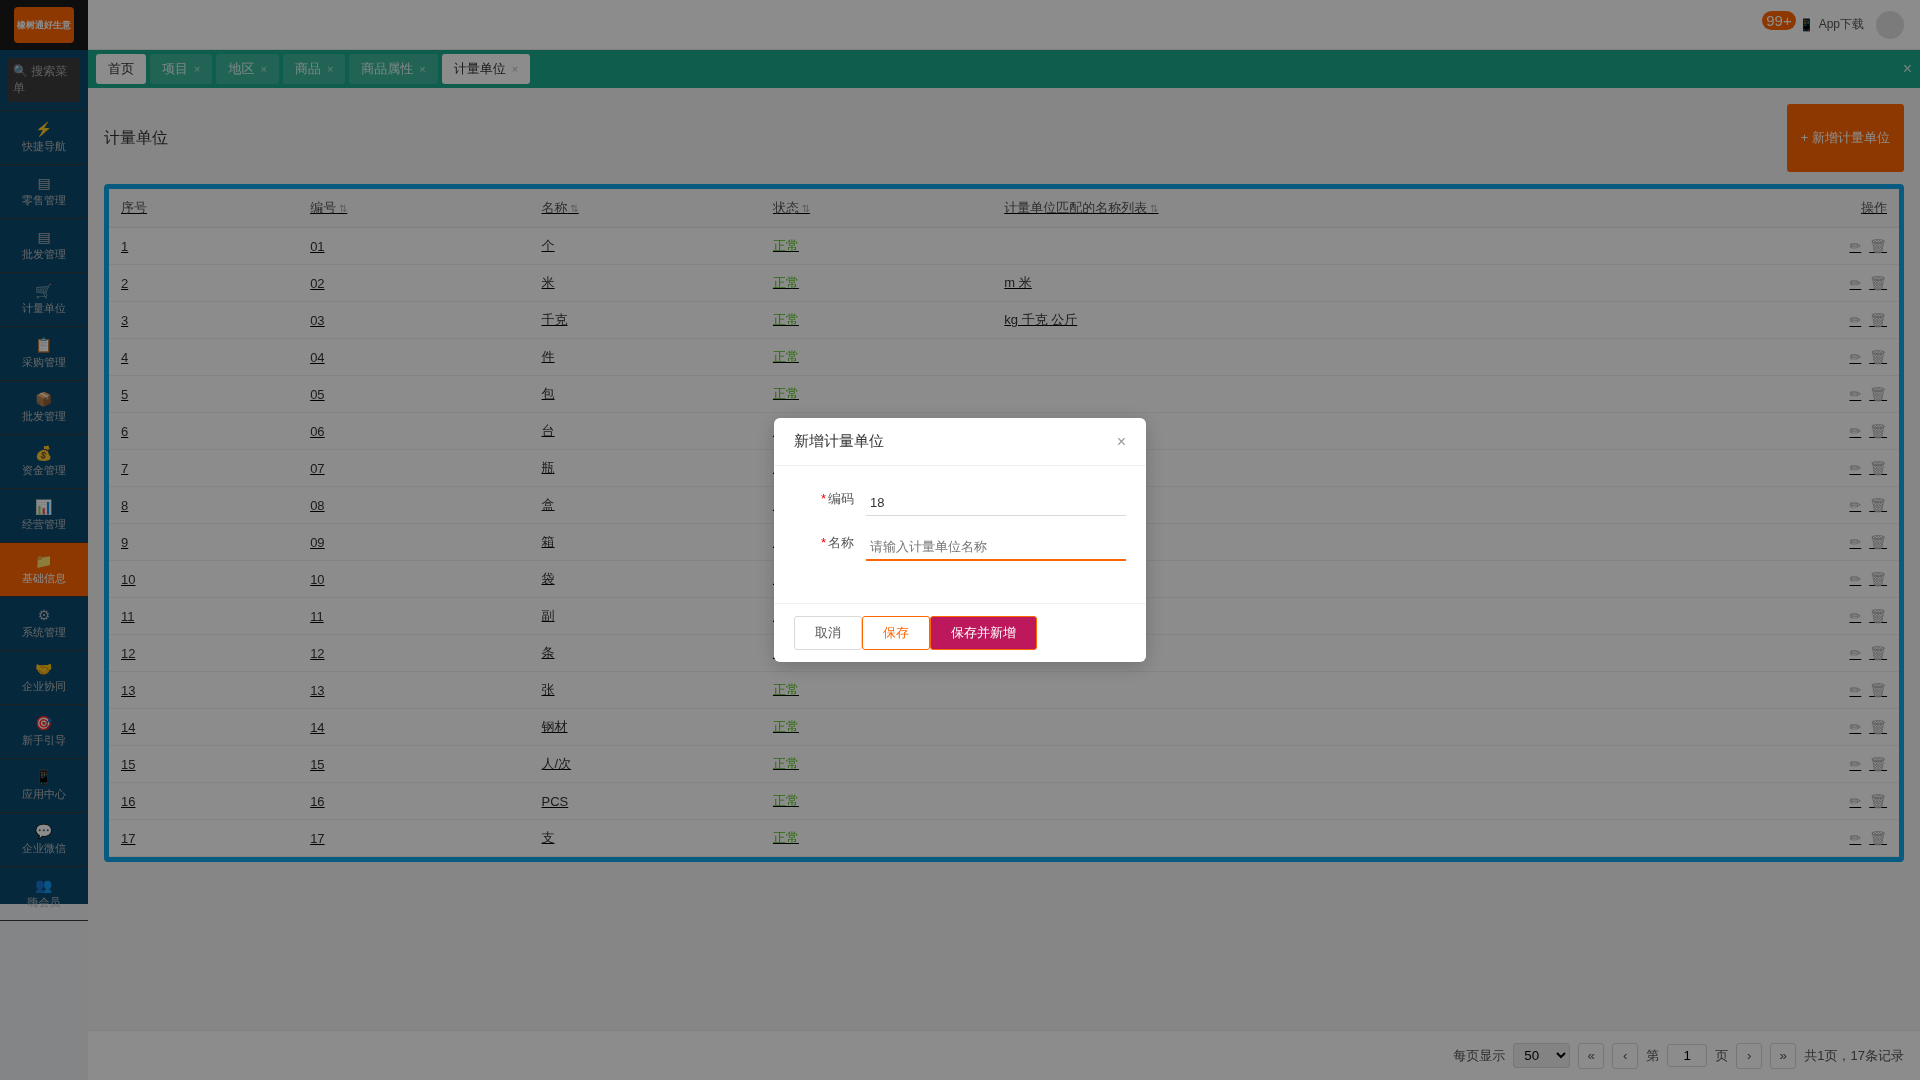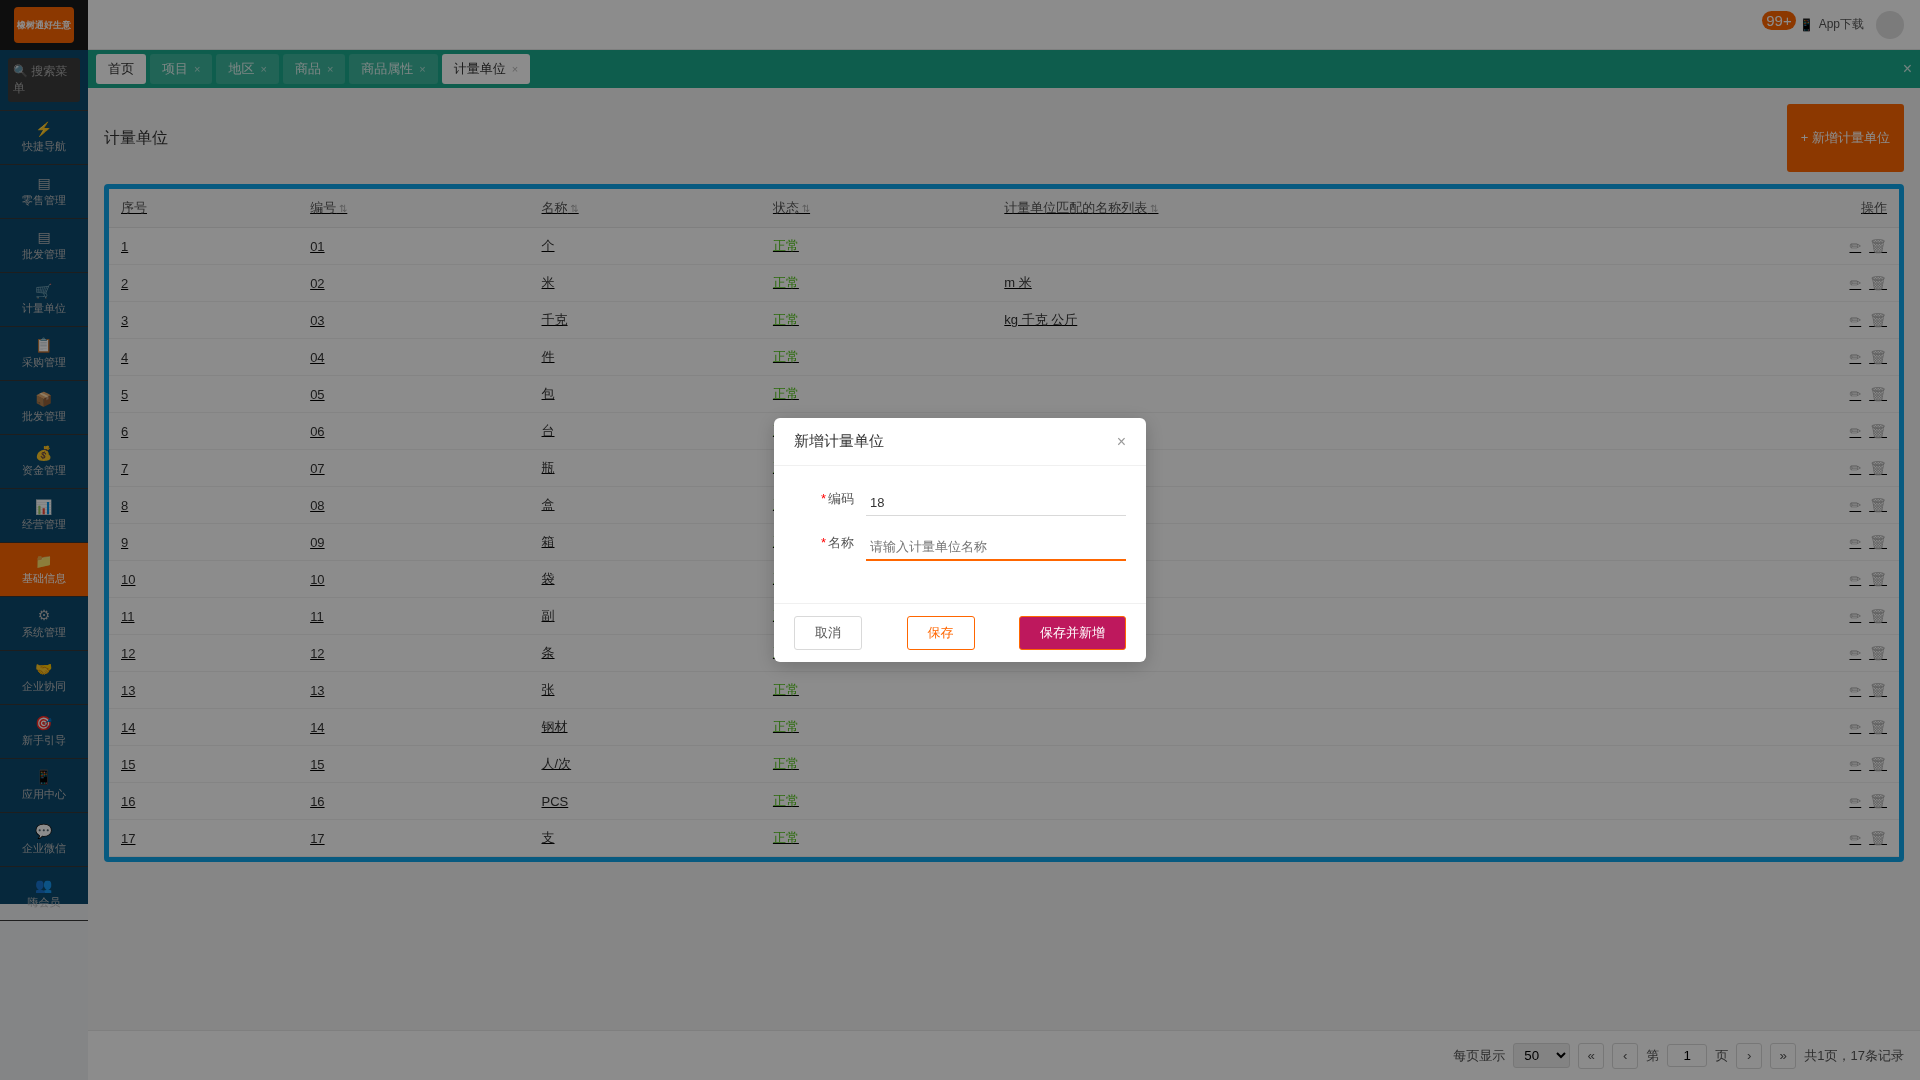--- a/index.html
+++ b/index.html
@@ -66,21 +66,21 @@
     .modal { background: #fff; border-radius: 6px; width: 372px; box-shadow: 0 4px 20px rgba(0,0,0,0.2); }
     .modal-header { padding: 14px 20px; border-bottom: 1px solid #f0f0f0; display: flex; align-items: center; justify-content: space-between; }
     .modal-title { font-size: 15px; color: #333; font-weight: 500; }
     .modal-close { background: none; border: none; cursor: pointer; color: #999; font-size: 16px; }
     .modal-body { padding: 24px 20px; }
     .form-row { display: flex; align-items: flex-start; margin-bottom: 18px; }
     .form-label { width: 60px; text-align: right; margin-right: 12px; color: #555; font-size: 13px; flex-shrink: 0; }
     .required-star { color: red; margin-right: 2px; }
     .form-input { flex: 1; border: none; border-bottom: 1px solid #d9d9d9; padding: 5px 4px; font-size: 13px; outline: none; color: #333; }
     .form-input.active-input { border-bottom: 2px solid #f60; }
-    .modal-footer { padding: 12px 20px; display: flex; align-items: center; justify-content: space-between; gap: 12px; border-top: 1px solid #f0f0f0; }
+    .modal-footer { padding: 12px 20px; display: flex; align-items: center; justify-content: flex-start; border-top: 1px solid #f0f0f0; }
     .btn-cancel { padding: 7px 20px; border: 1px solid #d9d9d9; background: #fff; border-radius: 3px; cursor: pointer; color: #555; font-size: 13px; }
     .btn-save { padding: 7px 20px; background: #fff; border: 1px solid #f60; color: #f60; border-radius: 3px; cursor: pointer; font-size: 13px; }
     .btn-save-new { padding: 7px 20px; background: #be185d; border: 1px solid #f60; color: #fff; border-radius: 3px; cursor: pointer; font-size: 13px; }
   </style>
 </head>
 <body>
 
 <div class="sidebar">
   <div class="sidebar-logo">
     <div class="sidebar-logo-img">

